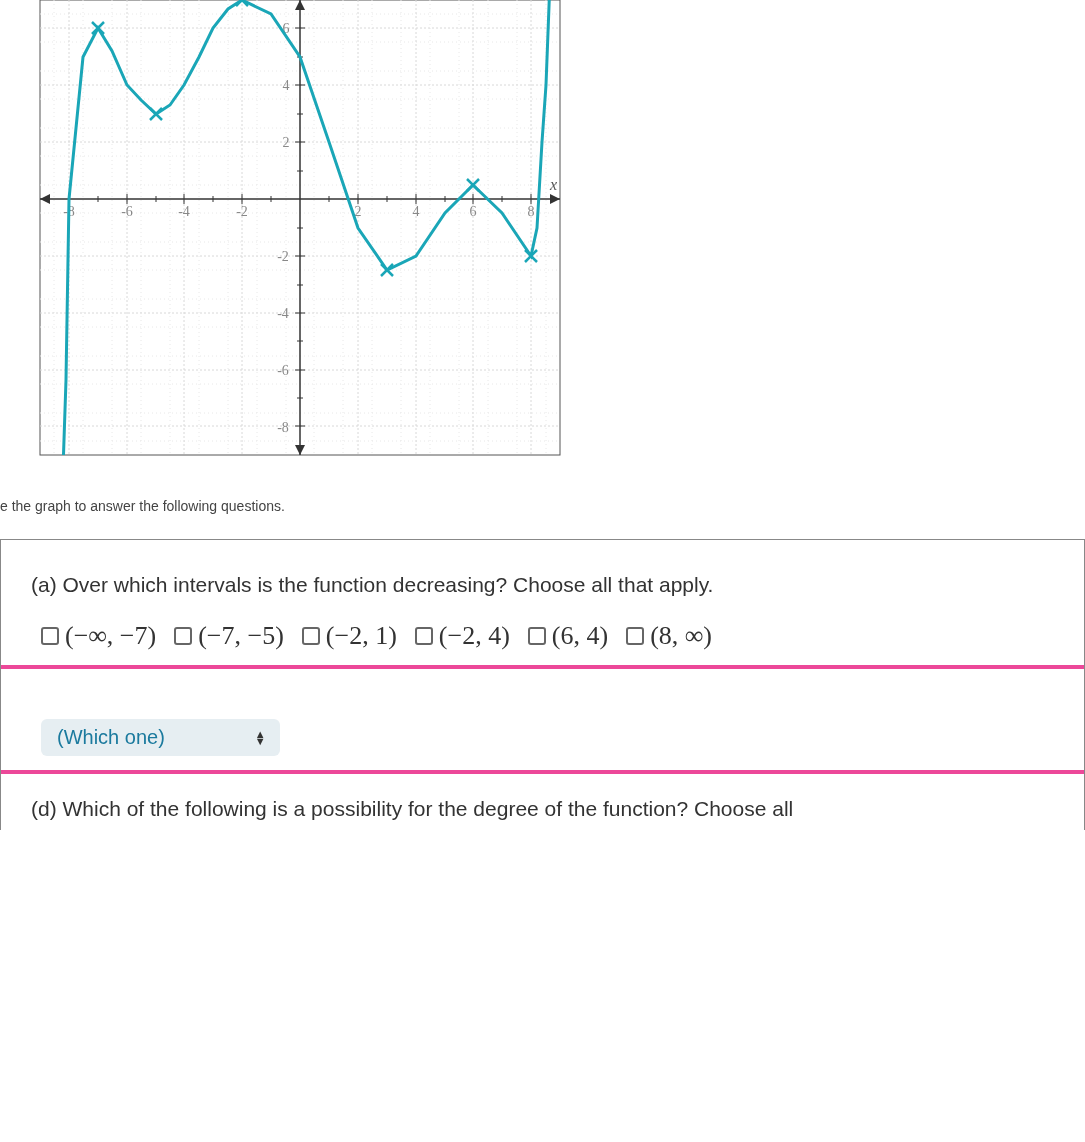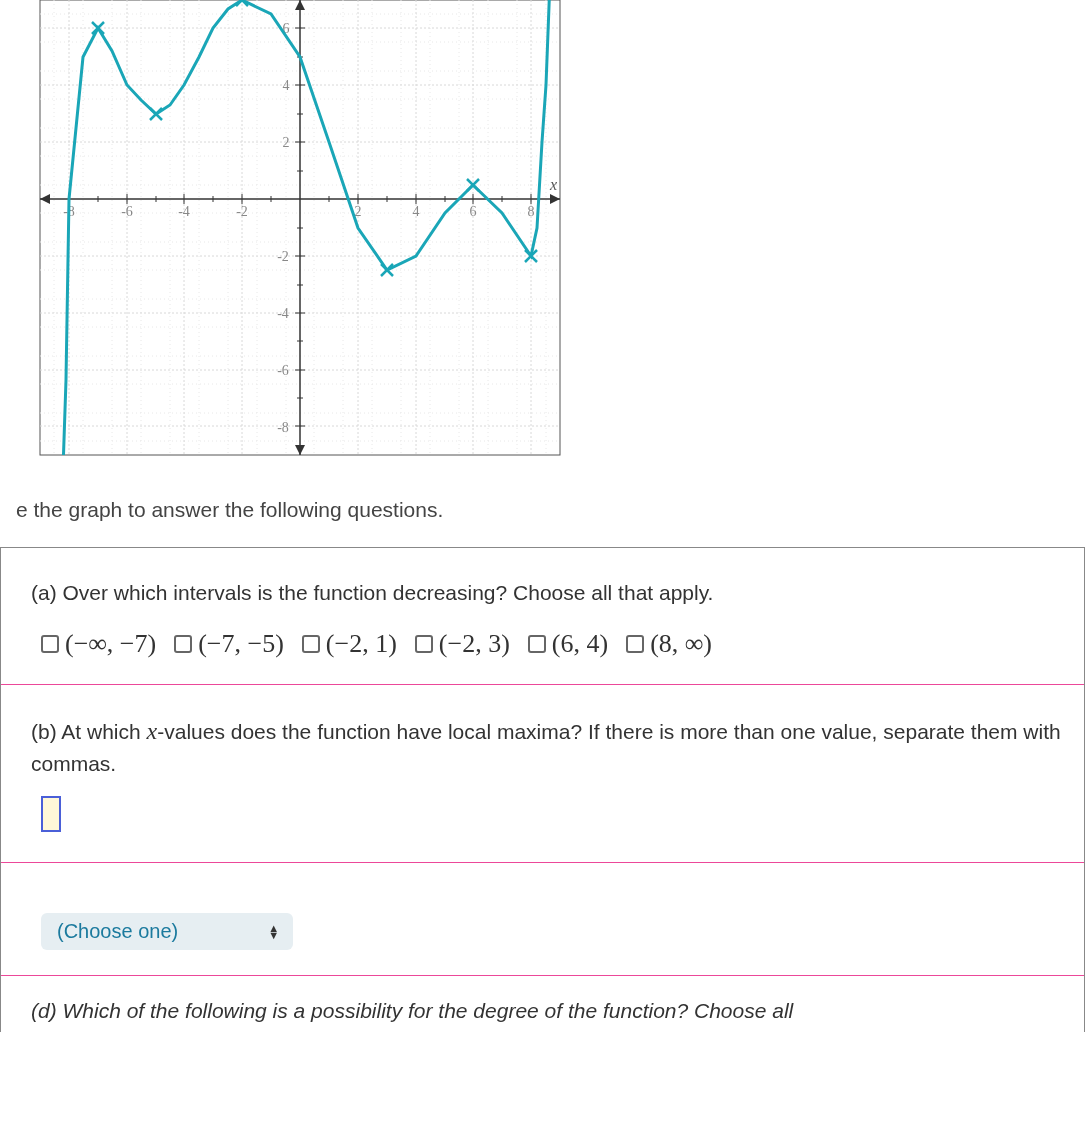--- a/index.html
+++ b/index.html
@@ -8,31 +8,31 @@
     font-family: Verdana, Geneva, sans-serif;
     font-size: 21px;
     color: #333;
     background: #fff;
     width: 1085px;
   }
   .graph-wrap {
     padding: 0 0 10px 30px;
   }
   .instruction {
-    padding: 18px 0 25px 16px;
-    font-size: 21px;
+    padding: 18px 0 25px 0;
+    font-size: 14px;
     color: #444;
   }
   .question-box {
     border: 1px solid #888;
     border-bottom: none;
   }
   .part {
-    border-bottom: 1px solid #ec4899;
-    padding: 30px 20px 25px 30px;
+    border-bottom: 4px solid #ec4899;
+    padding: 30px 20px 14px 30px;
   }
   .part:last-child { border-bottom: none; }
   .part-text {
     font-size: 21px;
     color: #333;
     line-height: 1.4;
   }
   .part-text .xvar {
     font-style: italic;
     font-family: 'Times New Roman', serif;
@@ -88,21 +88,20 @@
   }
   .select-arrows {
     display: inline-flex;
     flex-direction: column;
     line-height: 7px;
     font-size: 11px;
     color: #333;
   }
   .part-d {
     padding: 20px 20px 6px 30px;
-    font-style: italic;
   }
 </style>
 </head>
 <body>
 
 <div class="graph-wrap">
   <svg width="540" height="465" viewBox="0 0 540 465">
     <defs>
       <clipPath id="plot-clip">
           <rect x="10" y="0" width="520" height="455"></rect>
@@ -277,43 +276,37 @@
       <label class="opt">
           <span class="chk"></span>
           <span>(−7, −5)</span>
         </label>
       <label class="opt">
           <span class="chk"></span>
           <span>(−2, 1)</span>
         </label>
       <label class="opt">
           <span class="chk"></span>
-          <span>(−2, 3)</span>
+          <span>(−2, 4)</span>
         </label>
       <label class="opt">
           <span class="chk"></span>
           <span>(6, 4)</span>
         </label>
       <label class="opt">
           <span class="chk"></span>
           <span>(8, ∞)</span>
         </label>
     </div>
   </div>
 
-  <div class="part">
-    <div class="part-text">
-      <span>(b) At which </span><span class="xvar">x</span><span>-values does the function have local maxima? If there is more than one value, separate them with commas.</span>
-    </div>
-    <span class="answer-box"></span>
-  </div>
 
   <div class="part">
     <div class="select-wrap">
-      <span class="select-label">(Choose one)</span>
+      <span class="select-label">(Which one)</span>
       <span class="select-arrows">
         <span>▲</span>
           <span>▼</span>
       </span>
     </div>
   </div>
 
   <div class="part part-d">
     <div class="part-text">(d) Which of the following is a possibility for the degree of the function? Choose all</div>
   </div>

